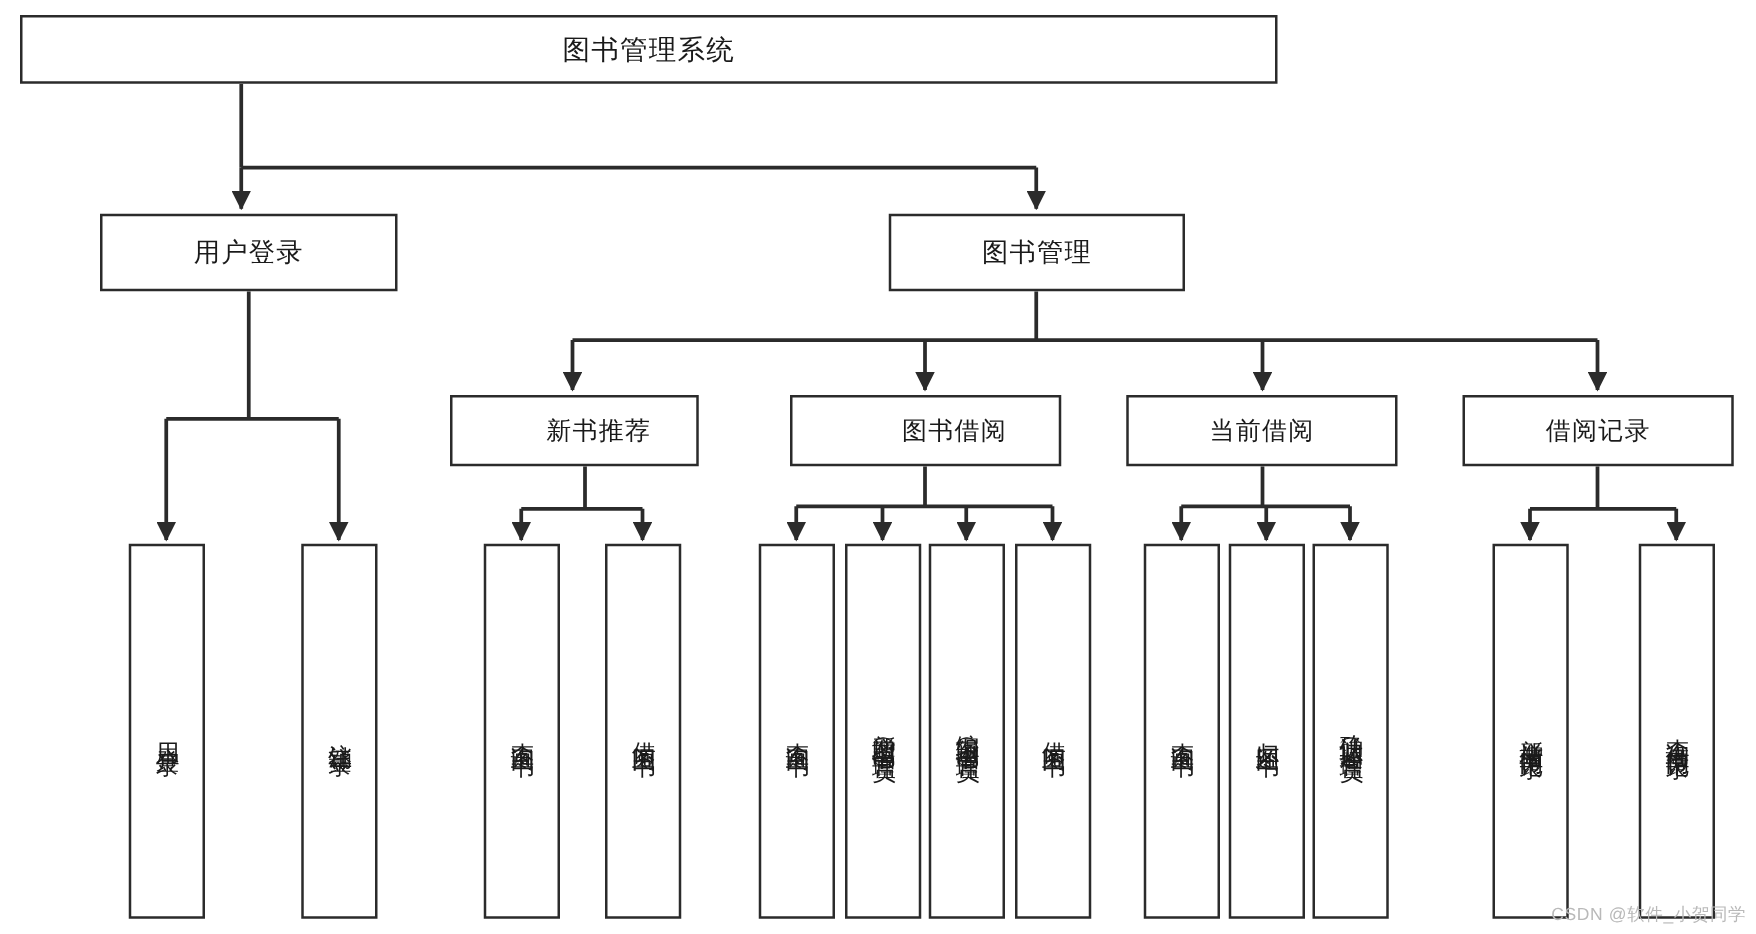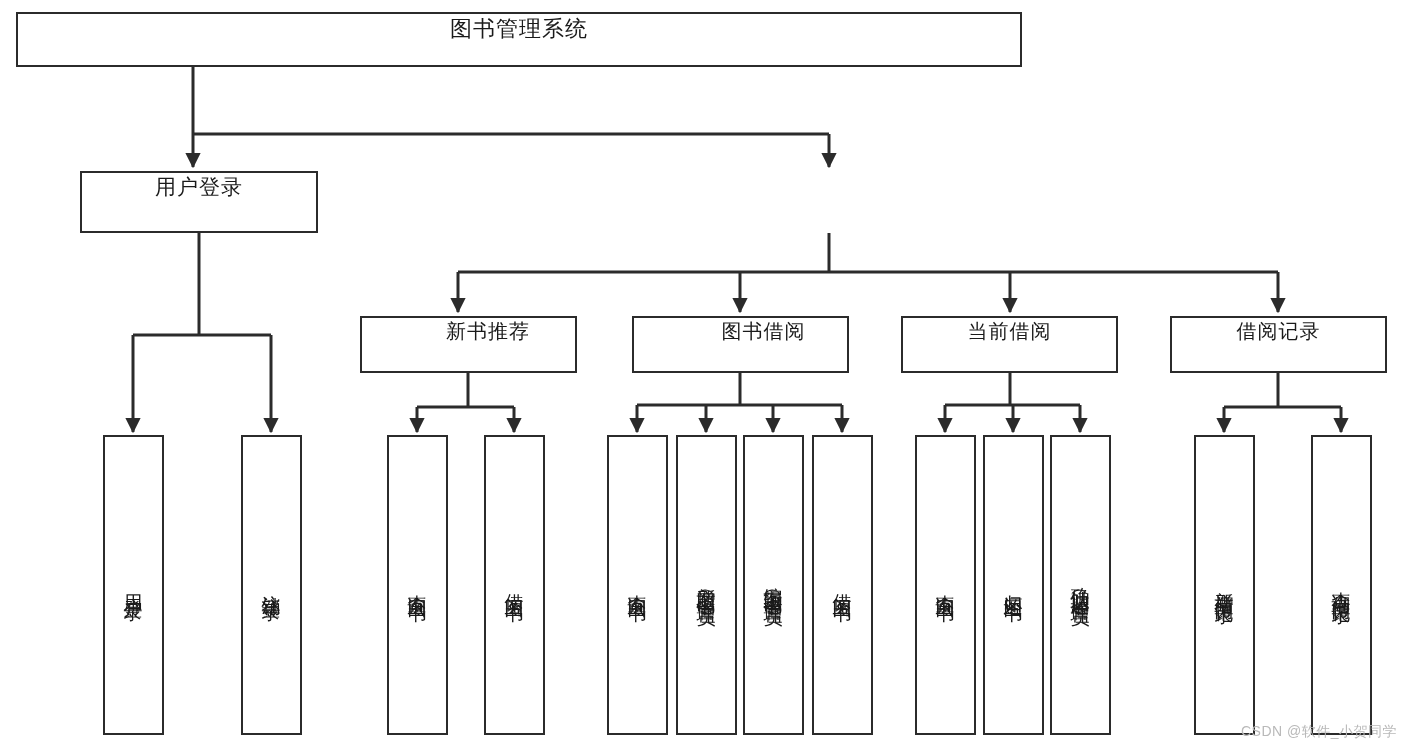--- a/index.html
+++ b/index.html
@@ -25,20 +25,21 @@
     width: 1405px;
     height: 747px;
     pointer-events: none;
   }
   .node {
     position: absolute;
     box-sizing: border-box;
     background: #ffffff;
     border: 2.5px solid #2b2b2b;
     display: flex;
+    align-items: center;
     justify-content: center;
     color: #1a1a1a;
   }
   .node-label {
     display: block;
     text-align: center;
     white-space: nowrap;
   }
   .node.level-0 .node-label {
     font-size: 22px;
@@ -134,22 +135,25 @@
     </g>
   </svg>
 
   <div class="node level-0" style="left:16px; top:12px; width:1006px; height:55px;">
     <span class="node-label">图书管理系统</span>
   </div>
 
   <div class="node level-1" style="left:80px; top:171px; width:238px; height:62px;">
     <span class="node-label">用户登录</span>
   </div>
-
-  <div class="node level-2" style="left:360px; top:316px; width:217px; height:57px;padding-left:39px;">
+  <div class="node level-1" style="left:711px; top:171px; width:237px; height:62px;">
+    <span class="node-label">图书管理</span>
+  </div>
+
+  <div class="node level-2" style="left:360px; top:316px; width:199px; height:57px;padding-left:39px;">
     <span class="node-label">新书推荐</span>
   </div>
   <div class="node level-2" style="left:632px; top:316px; width:217px; height:57px;padding-left:46px;">
     <span class="node-label">图书借阅</span>
   </div>
   <div class="node level-2" style="left:1170px; top:316px; width:217px; height:57px;">
     <span class="node-label">借阅记录</span>
   </div>
   <div class="node level-2" style="left:901px; top:316px; width:217px; height:57px;">
     <span class="node-label">当前借阅</span>

